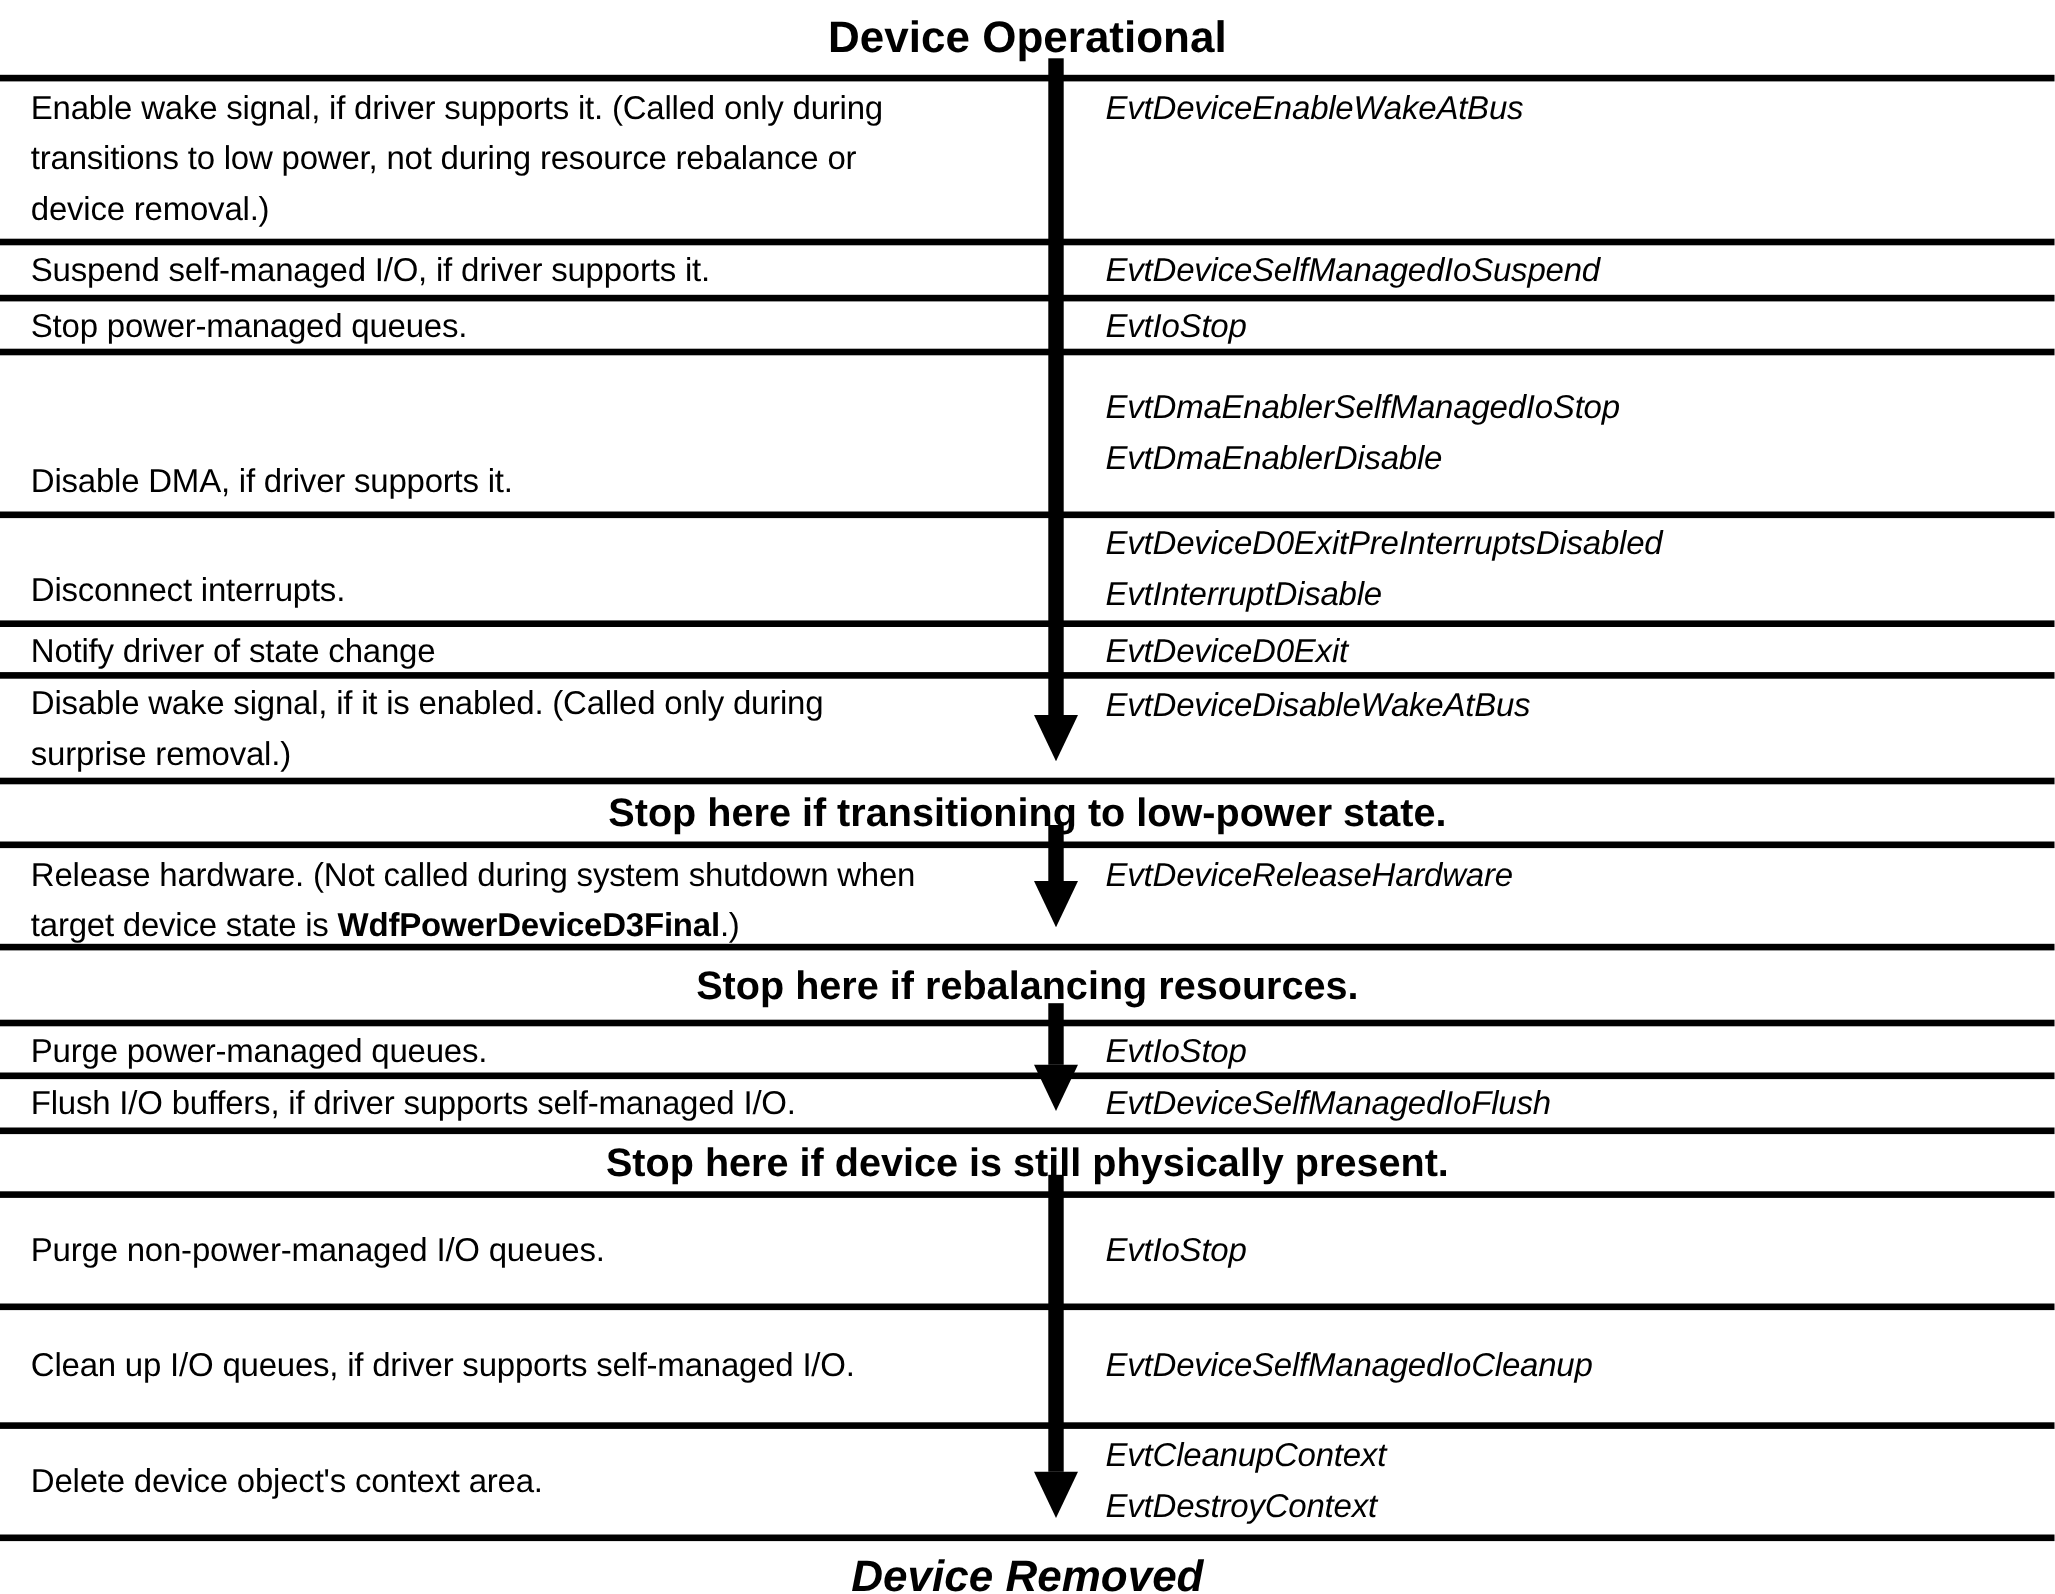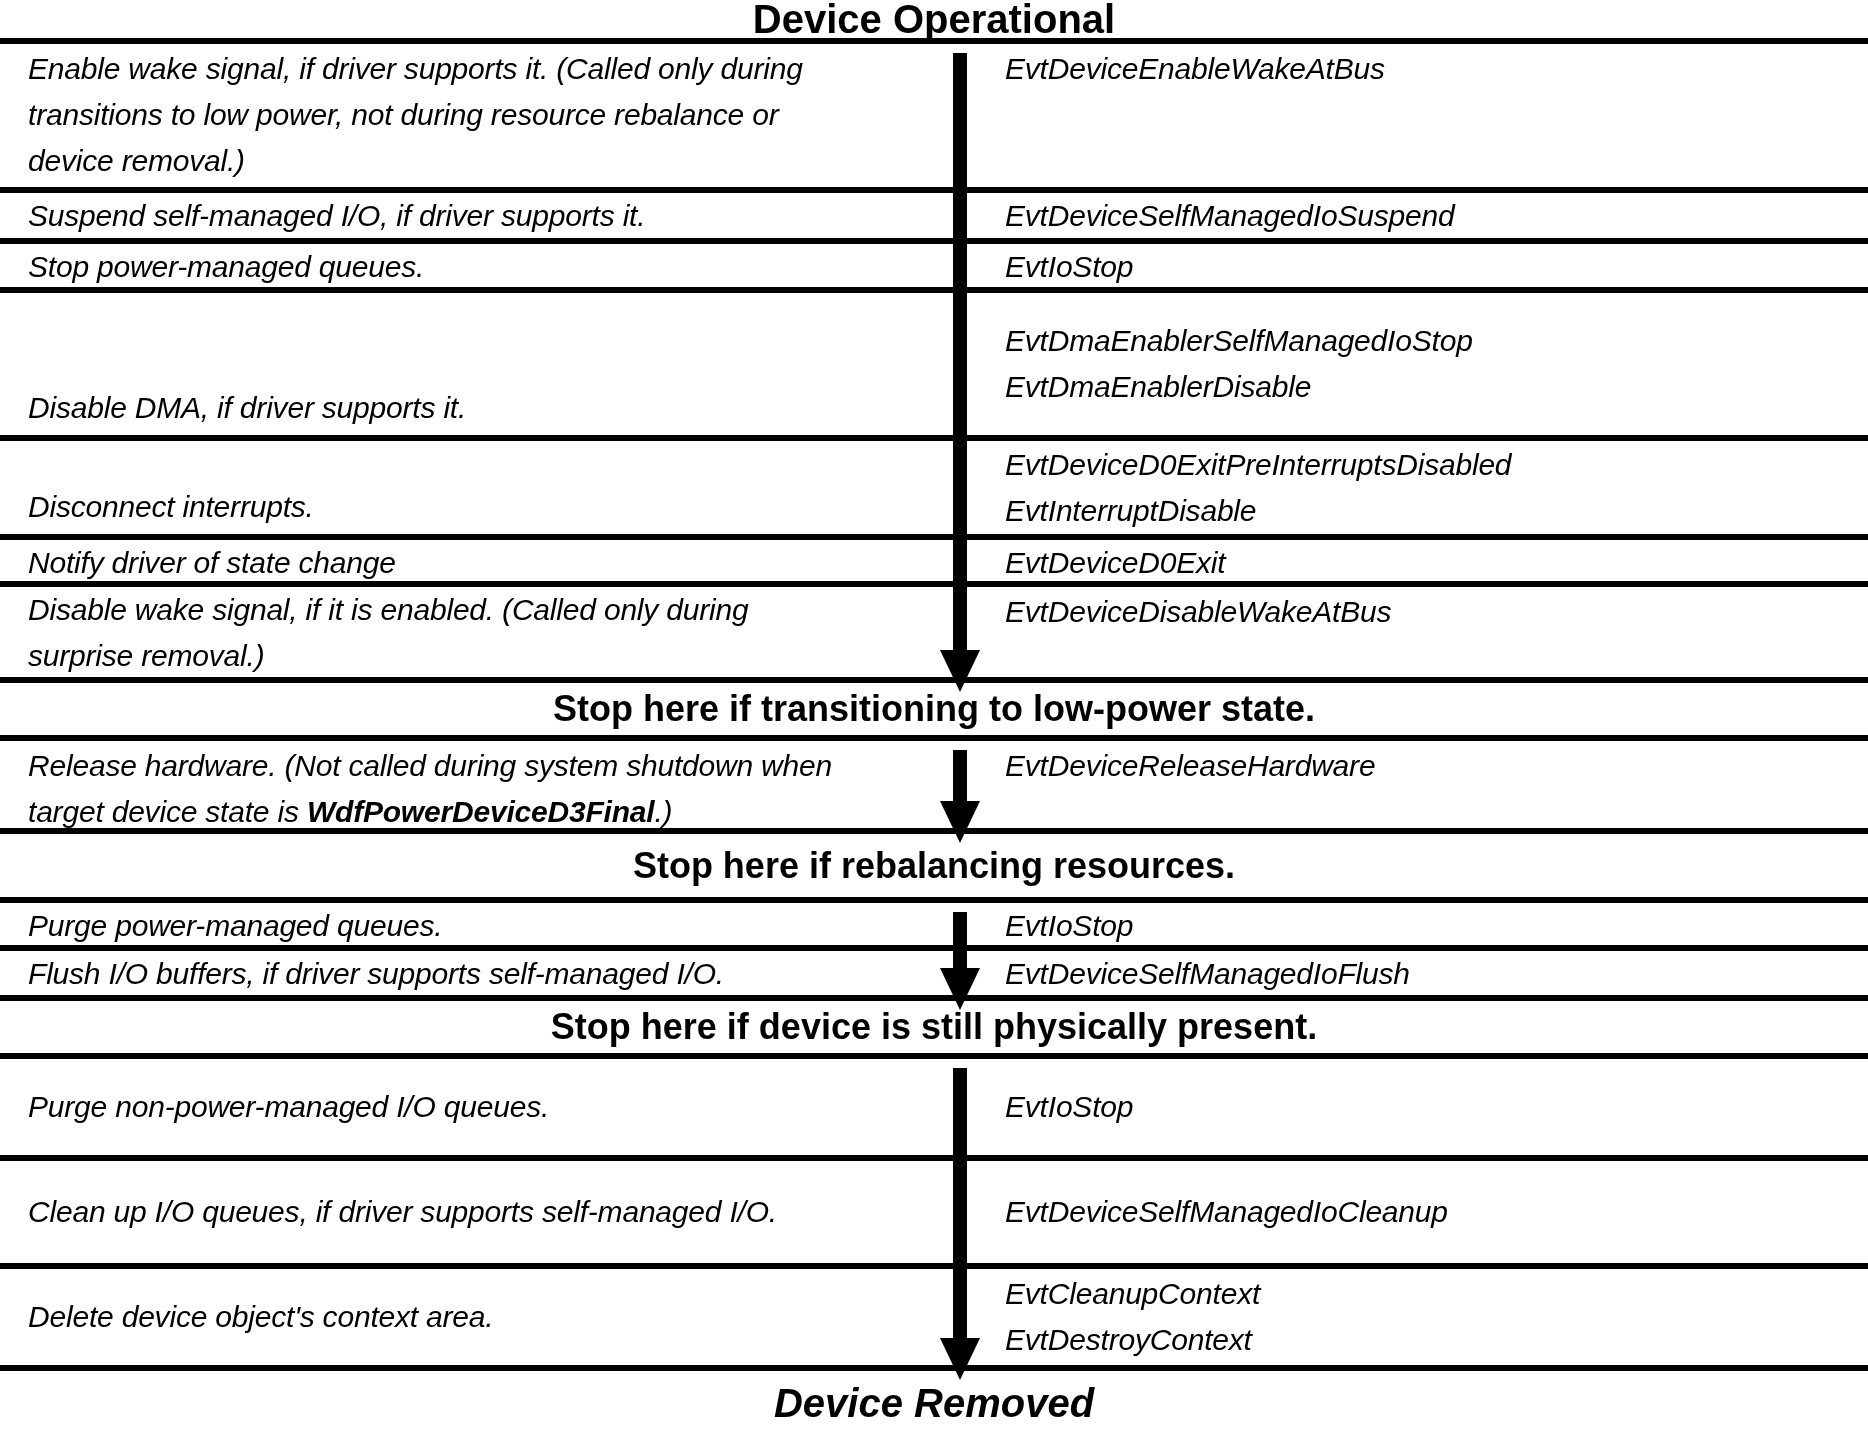--- a/index.html
+++ b/index.html
@@ -8,29 +8,29 @@
     width:1868px; height:1449px;
     background:var(--bg,#fff);
     color:var(--fg,#000);
     font-family:"Liberation Sans","DejaVu Sans",sans-serif;
     overflow:hidden;
   }
   .title {
     display:flex; align-items:center; justify-content:center;
     font-weight:bold; font-size:40px; line-height:1;
   }
-  .title.top { height:38px; }
+  .title.top { height:68px; }
   .title.bottom { height:69px; border-top:6px solid var(--rule,#000); box-sizing:border-box;font-style:italic; }
   .row {
     display:grid; grid-template-columns:977px 1fr;
     border-top:6px solid var(--rule,#000); box-sizing:border-box;
   }
   .cell {
     display:flex; flex-direction:column; justify-content:center;
-    padding-left:28px; font-size:30px; line-height:46px; letter-spacing:-0.2px;font-style:italic;
+    padding-left:28px; font-size:30px; line-height:46px; letter-spacing:-0.2px;
   }
   .cell.v-top { justify-content:flex-start; padding-top:2px; }
   .cell.v-bottom { justify-content:flex-end; padding-bottom:4px; }
   .cell.right { font-style:italic; }
   .cell .line { white-space:nowrap; }
   .b { font-weight:bold; }
   .stop-row {
     display:flex; align-items:center; justify-content:center;
     border-top:6px solid var(--rule,#000); box-sizing:border-box;
     font-weight:bold; font-size:36px; line-height:1;

